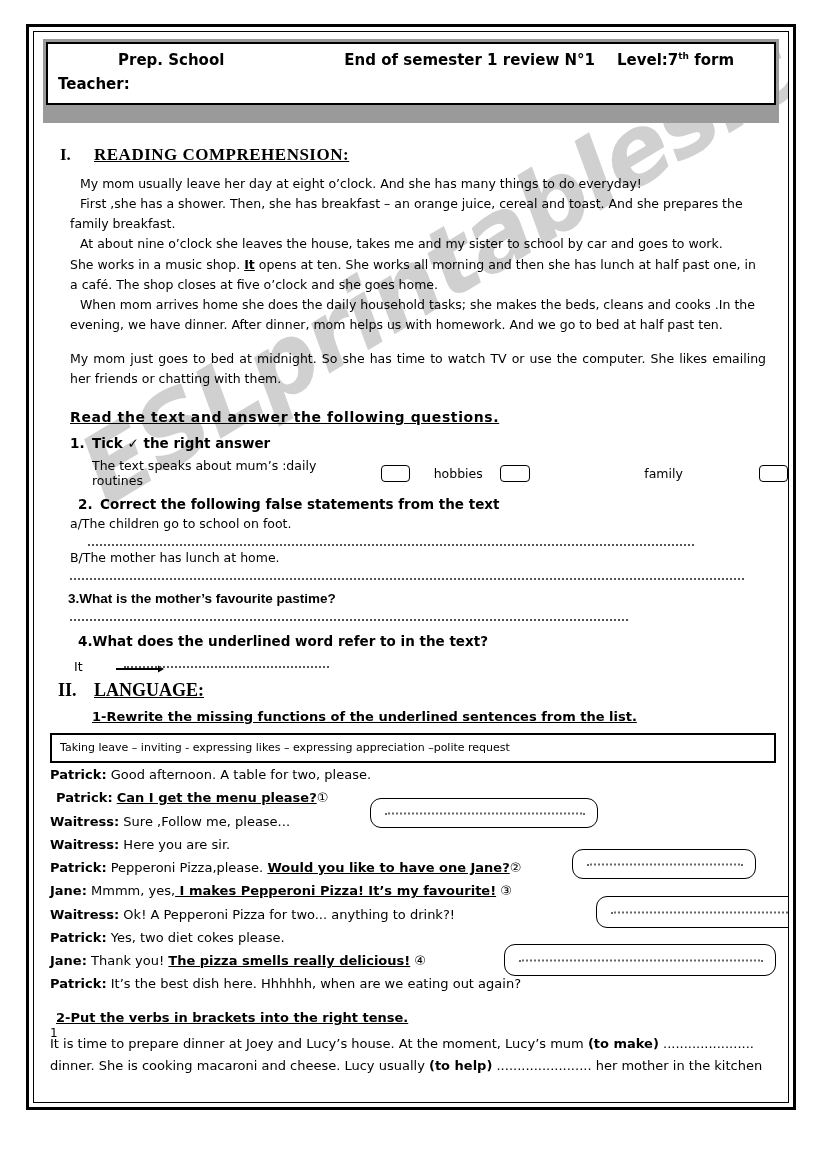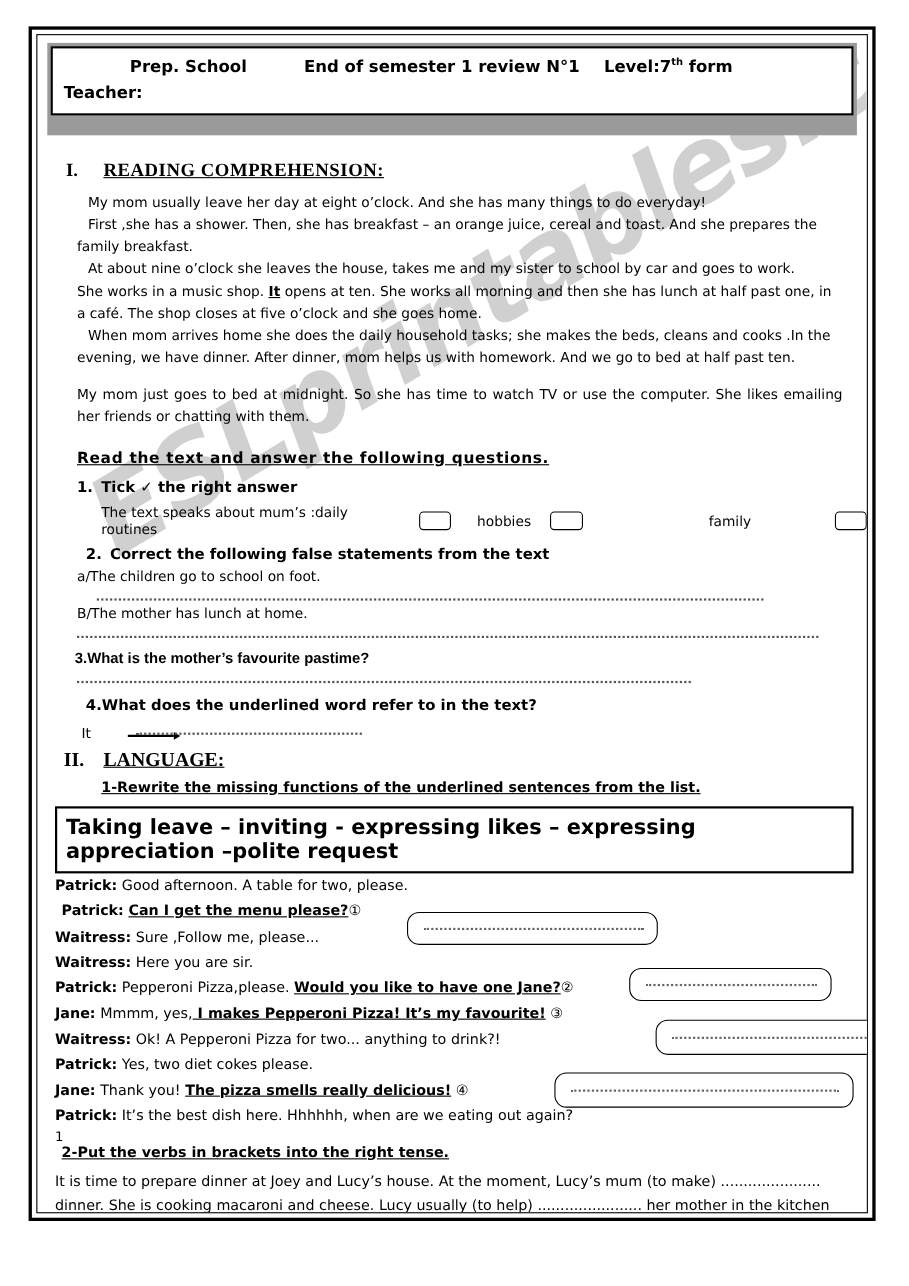--- a/index.html
+++ b/index.html
@@ -84,21 +84,21 @@
     font-weight: bold;
     font-size: 15px;
     line-height: 1.45;
   }
   .header-row1 {
     display: flex;
     align-items: baseline;
     white-space: nowrap;
   }
   .hdr-school { margin-left: 60px; }
-  .hdr-title  { margin-left: 52px; }
+  .hdr-title  { margin-left: 120px; }
   .hdr-level  { margin-left: 22px; }
   .hdr-level sup { font-size: 9px; vertical-align: super; }
   .header-row2 { margin-top: 2px; }
 
   
   .sec-head {
     font-family: "Liberation Serif", serif;
     font-weight: bold;
     font-size: 17px;
     margin: 22px 0 0 0;
@@ -224,22 +224,22 @@
     font-weight: bold;
     font-size: 13px;
     text-decoration: underline;
   }
 
   .listbox {
     margin: 9px 12px 0 16px;
     border: 2px solid #000;
     padding: 6px 8px 7px 8px;
     font-family: "DejaVu Sans", sans-serif;
-    font-weight: bold;
-    font-size: 19px;
+    font-weight: normal;
+    font-size: 11px;
     background: #fff;
     box-sizing: border-box;
   }
 
   
   .dialogue {
     margin: 0px 0 0 0;
     position: relative;
     font-family: "DejaVu Sans", sans-serif;
     font-size: 13px;
@@ -280,21 +280,21 @@
     font-weight: bold;
     font-size: 13px;
     text-decoration: underline;
   }
   .para2 {
     margin: 8px 14px 0 16px;
     font-family: "DejaVu Sans", sans-serif;
     font-size: 13px;
     line-height: 1.75;
   }
-  .para2 b { font-weight: normal; }
+  .para2 b { font-weight: bold; }
 
   .pagenum {
     position: absolute;
     left: 16px;
     bottom: 62px;
     font-family: "DejaVu Sans", sans-serif;
     font-size: 12px;
     color: #000;
   }
 </style>

